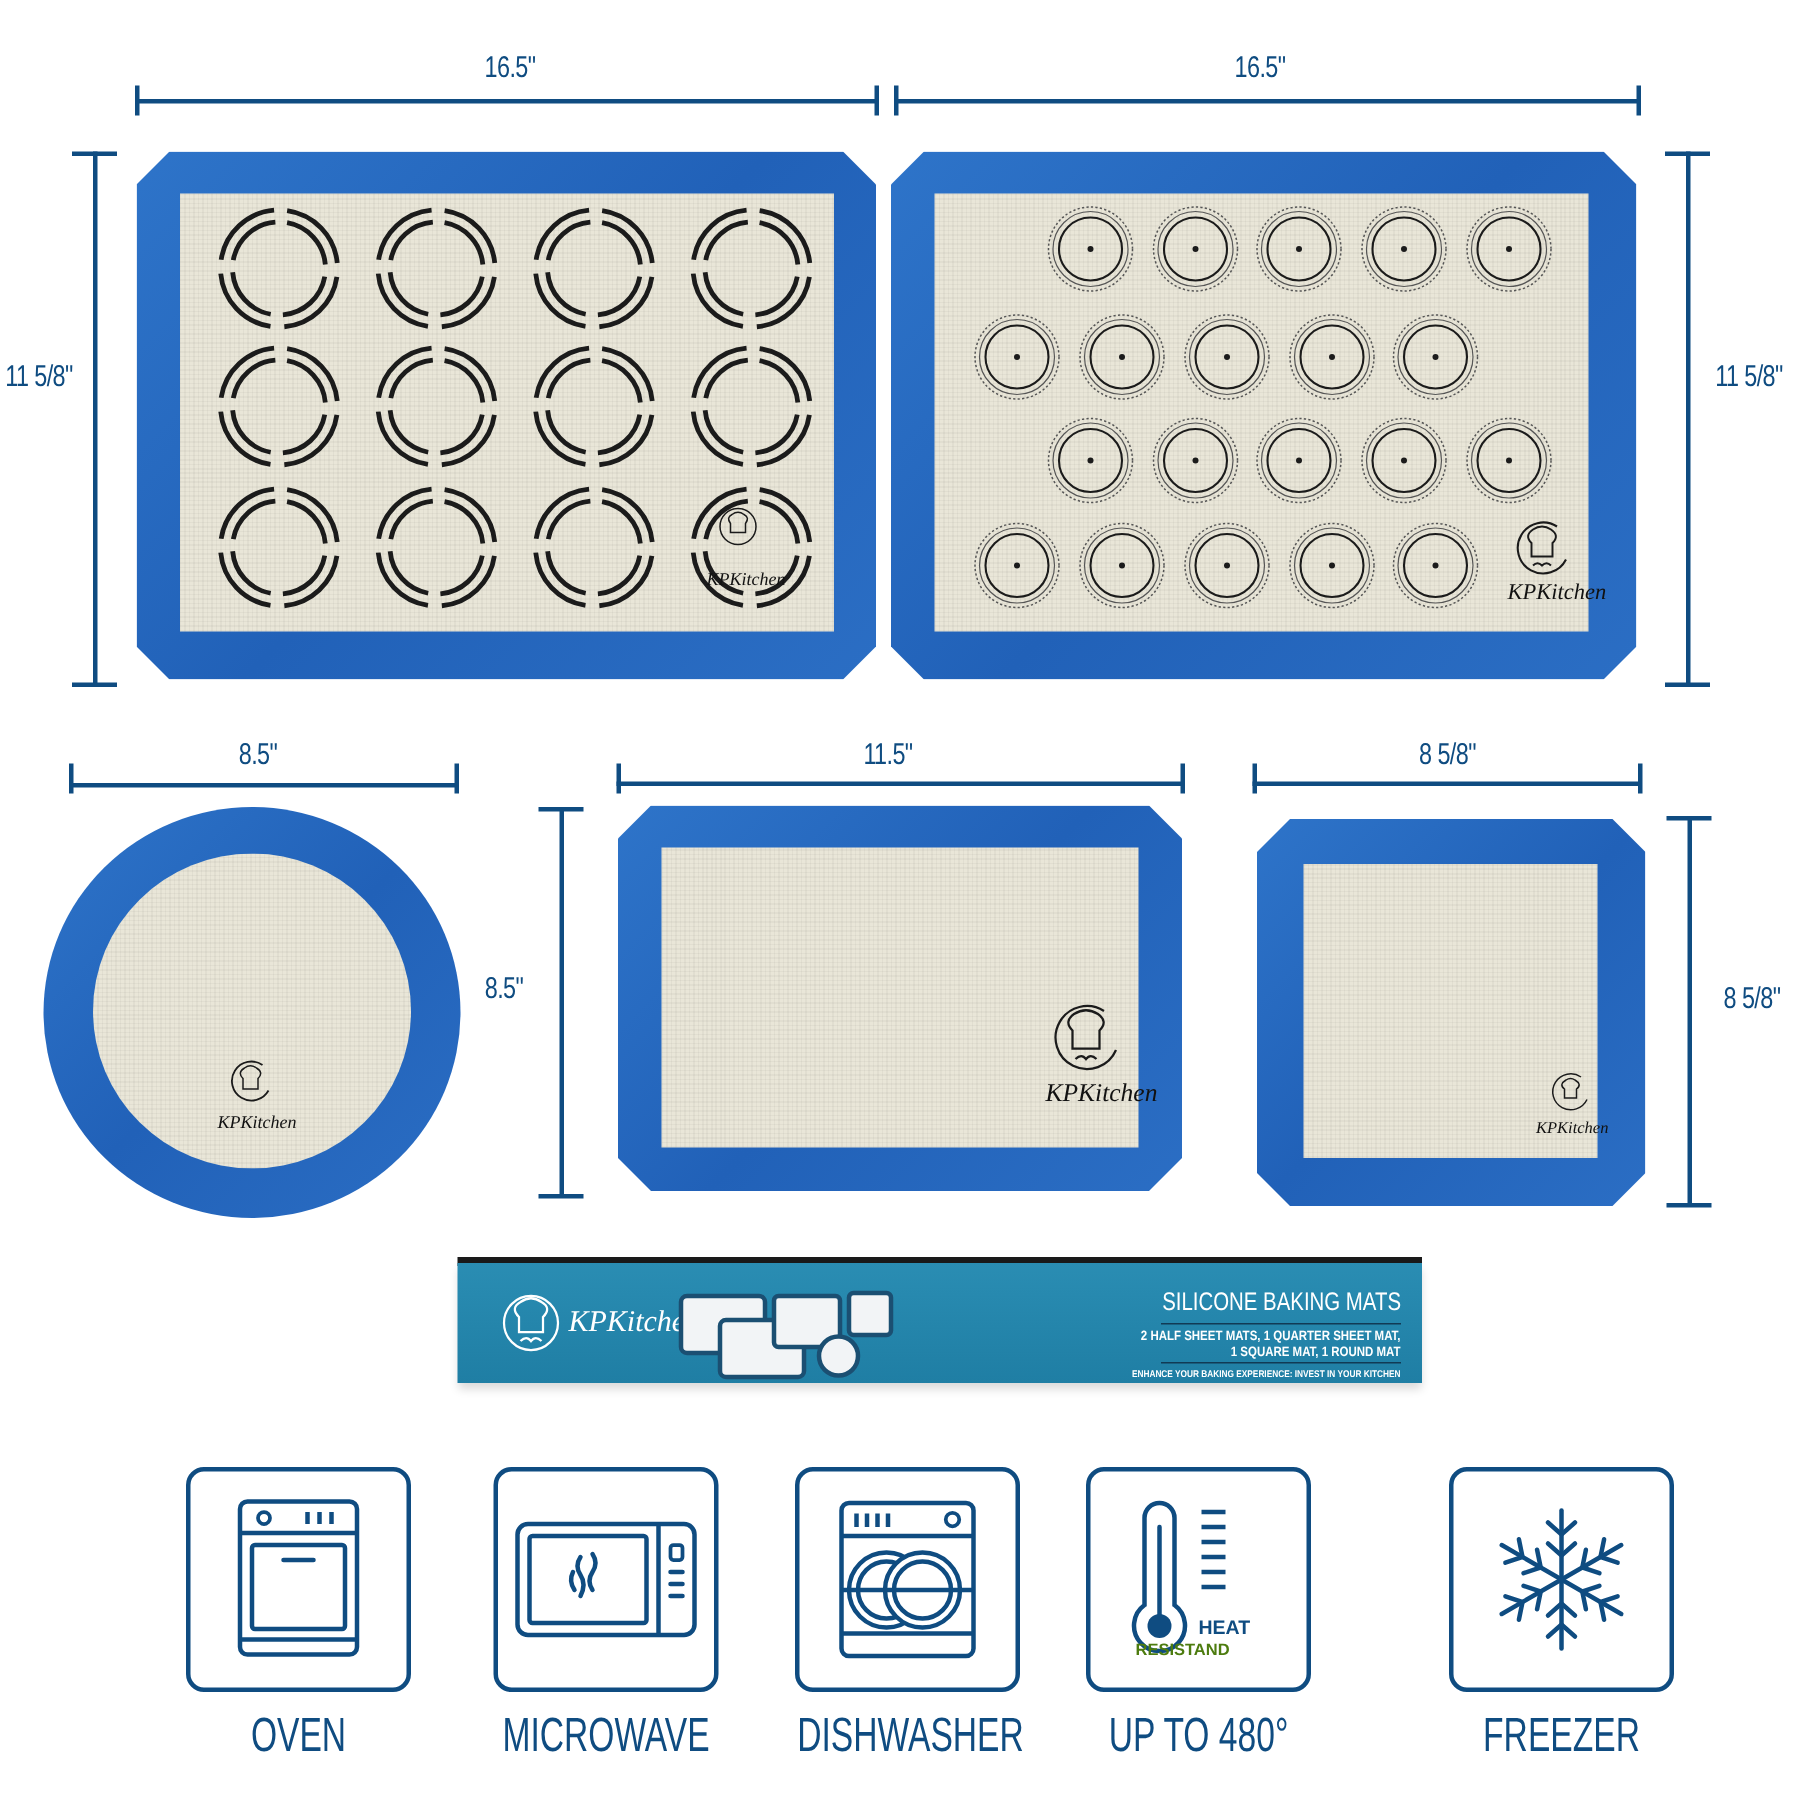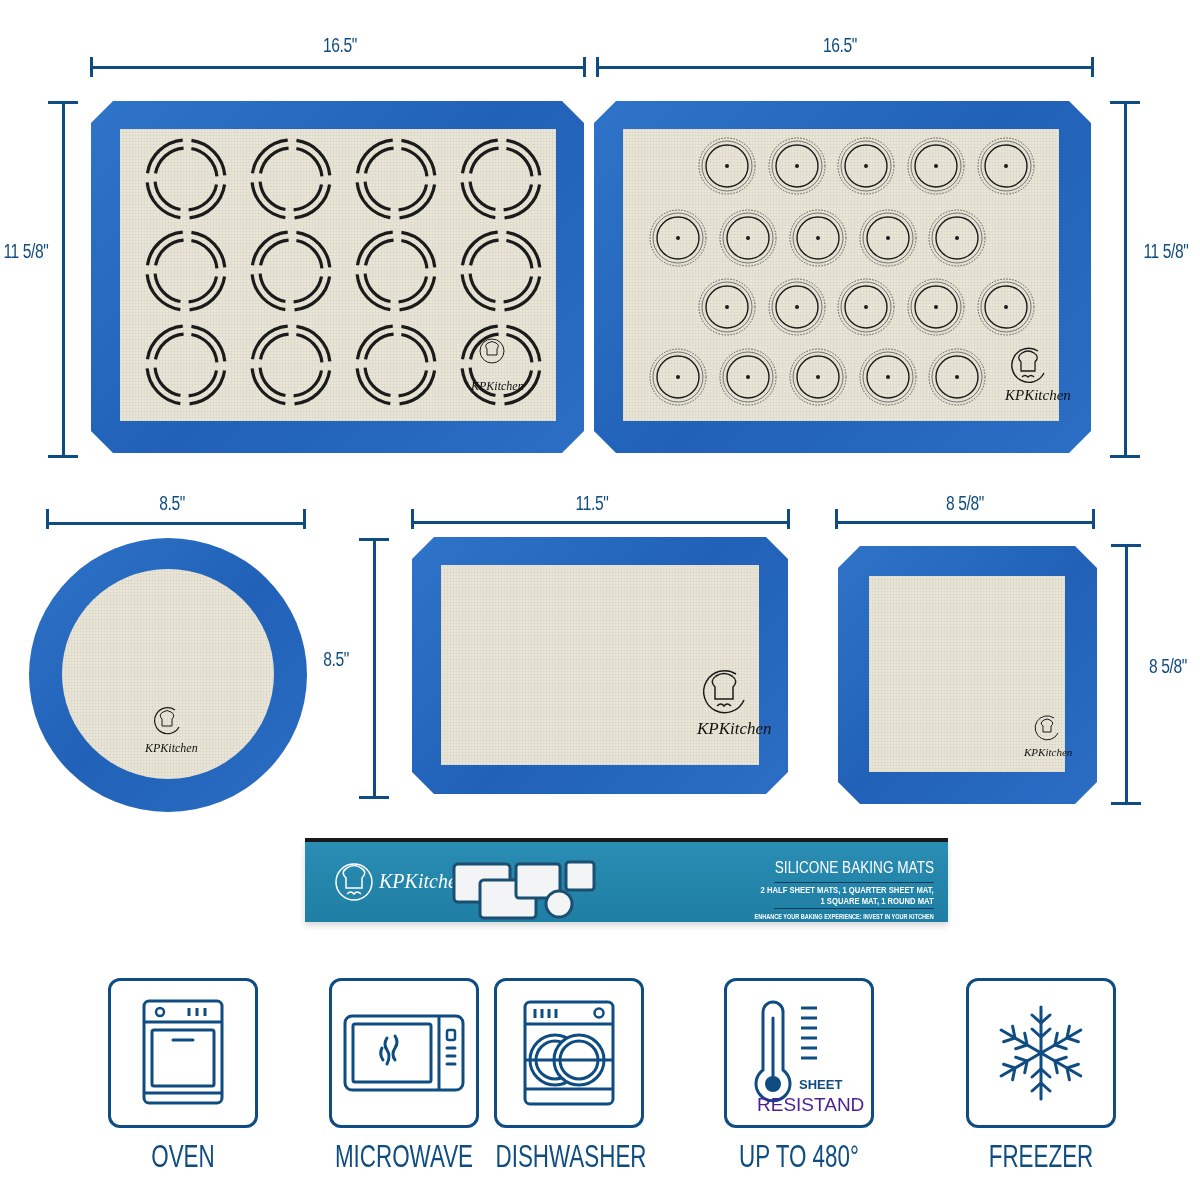--- a/index.html
+++ b/index.html
@@ -211,21 +211,21 @@
   <div class="box-title">SILICONE BAKING MATS</div>
   <div class="box-rule" style="top:40px"></div>
   <div class="box-sub">
     <div>2 HALF SHEET MATS, 1 QUARTER SHEET MAT,</div>
     <div>1 SQUARE MAT, 1 ROUND MAT</div>
   </div>
   <div class="box-rule" style="top:66px"></div>
   <div class="box-tag">ENHANCE YOUR BAKING EXPERIENCE: INVEST IN YOUR KITCHEN</div>
 </div>
 
-<div class="feature" style="left:108px">
+<div class="feature" style="left:124px">
   <div class="feature-box">
     <svg width="84" height="110" viewBox="0 0 84 110">
       <rect x="3" y="3" width="78" height="102" rx="5" fill="none" stroke="#0f4c81" stroke-width="3"></rect>
       <line x1="3" y1="24" x2="81" y2="24" stroke="#0f4c81" stroke-width="3"></line>
       <circle cx="19" cy="14" r="4" fill="none" stroke="#0f4c81" stroke-width="2.5"></circle>
       <line x1="48" y1="10" x2="48" y2="18" stroke="#0f4c81" stroke-width="3"></line>
       <line x1="56" y1="10" x2="56" y2="18" stroke="#0f4c81" stroke-width="3"></line>
       <line x1="64" y1="10" x2="64" y2="18" stroke="#0f4c81" stroke-width="3"></line>
       <rect x="11" y="32" width="62" height="56" rx="2" fill="none" stroke="#0f4c81" stroke-width="3"></rect>
       <line x1="32" y1="42" x2="52" y2="42" stroke="#0f4c81" stroke-width="3" stroke-linecap="round"></line>
@@ -246,21 +246,21 @@
       <line x1="104" y1="42" x2="112" y2="42" stroke="#0f4c81" stroke-width="3" stroke-linecap="round"></line>
       <line x1="104" y1="50" x2="112" y2="50" stroke="#0f4c81" stroke-width="3" stroke-linecap="round"></line>
       <path d="M44 24 Q40 30 44 36 Q48 42 44 50" fill="none" stroke="#0f4c81" stroke-width="3" stroke-linecap="round"></path>
       <path d="M52 22 Q56 28 52 34 Q48 40 52 46" fill="none" stroke="#0f4c81" stroke-width="3" stroke-linecap="round"></path>
       <path d="M39 34 Q36 40 40 46" fill="none" stroke="#0f4c81" stroke-width="3" stroke-linecap="round"></path>
     </svg>
   </div>
   <div class="feature-label">MICROWAVE</div>
 </div>
 
-<div class="feature" style="left:494px">
+<div class="feature" style="left:530px">
   <div class="feature-box">
     <svg width="92" height="106" viewBox="0 0 92 106">
       <rect x="2" y="2" width="88" height="102" rx="5" fill="none" stroke="#0f4c81" stroke-width="3"></rect>
       <line x1="2" y1="24" x2="90" y2="24" stroke="#0f4c81" stroke-width="3"></line>
       <line x1="12" y1="9" x2="12" y2="18" stroke="#0f4c81" stroke-width="3"></line>
       <line x1="19" y1="9" x2="19" y2="18" stroke="#0f4c81" stroke-width="3"></line>
       <line x1="26" y1="9" x2="26" y2="18" stroke="#0f4c81" stroke-width="3"></line>
       <line x1="33" y1="9" x2="33" y2="18" stroke="#0f4c81" stroke-width="3"></line>
       <circle cx="76" cy="13" r="4.5" fill="none" stroke="#0f4c81" stroke-width="2.5"></circle>
       <circle cx="32" cy="60" r="25" fill="none" stroke="#0f4c81" stroke-width="3"></circle>
@@ -280,22 +280,22 @@
       <path d="M24 72 L24 14 A10 10 0 0 1 44 14 L44 72 A17 17 0 1 1 24 72 Z" fill="none" stroke="#0f4c81" stroke-width="3"></path>
       <line x1="34" y1="20" x2="34" y2="80" stroke="#0f4c81" stroke-width="3" stroke-linecap="round"></line>
       <circle cx="34" cy="86" r="8" fill="#0f4c81"></circle>
       <line x1="62" y1="10" x2="78" y2="10" stroke="#0f4c81" stroke-width="3"></line>
       <line x1="62" y1="20" x2="78" y2="20" stroke="#0f4c81" stroke-width="3"></line>
       <line x1="62" y1="30" x2="78" y2="30" stroke="#0f4c81" stroke-width="3"></line>
       <line x1="62" y1="40" x2="78" y2="40" stroke="#0f4c81" stroke-width="3"></line>
       <line x1="62" y1="50" x2="78" y2="50" stroke="#0f4c81" stroke-width="3"></line>
       <line x1="62" y1="60" x2="78" y2="60" stroke="#0f4c81" stroke-width="3"></line>
     </svg>
-    <div class="abs" style="left:72px;top:96px;font-size:13px;font-weight:bold;color:#0f4c81">SHEET</div>
-    <div class="abs" style="left:30px;top:113px;font-size:19px;font-weight:normal;color:#4c1d95">RESISTAND</div>
+    <div class="abs" style="left:72px;top:96px;font-size:13px;font-weight:bold;color:#0f4c81">HEAT</div>
+    <div class="abs" style="left:30px;top:113px;font-size:11px;font-weight:bold;color:#4d7c0f">RESISTAND</div>
   </div>
   <div class="feature-label">UP TO 480°</div>
 </div>
 
 <div class="feature" style="left:966px">
   <div class="feature-box">
     <svg width="100" height="100" viewBox="-50 -50 100 100">
       <g stroke="#0f4c81" stroke-width="3" stroke-linecap="round" fill="none">
         <g id="arm">
           <line x1="0" y1="0" x2="0" y2="-46"></line>

